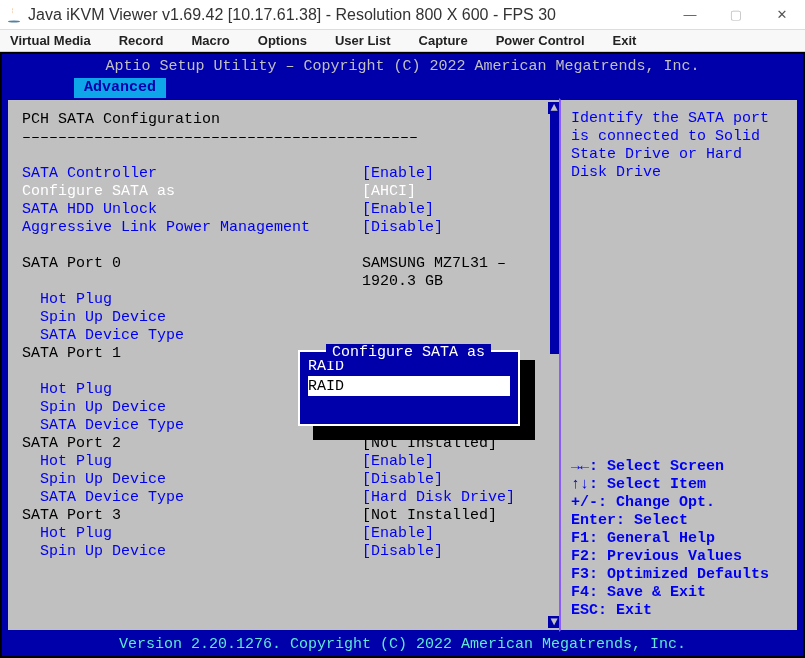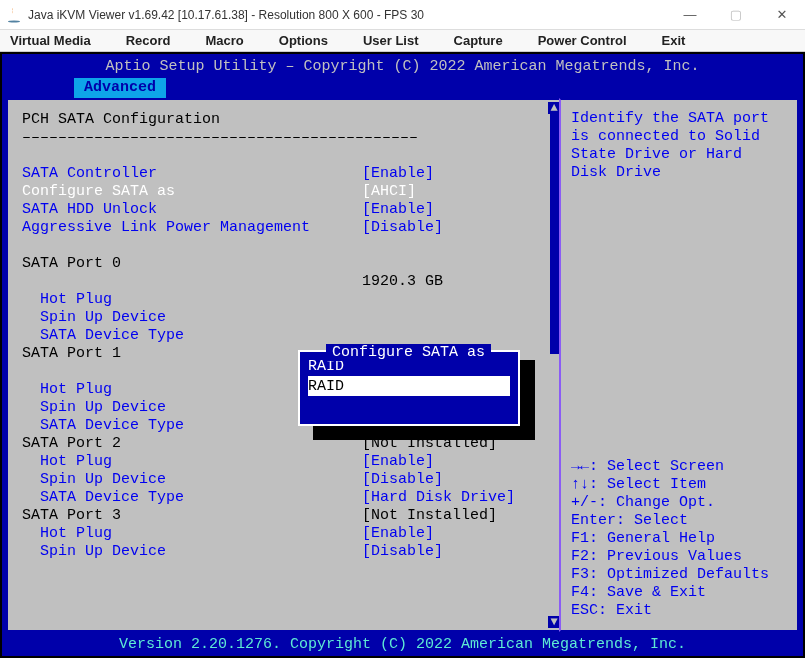--- a/index.html
+++ b/index.html
@@ -2,27 +2,27 @@
 <html><head>
 <meta charset="utf-8">
 <style>
   * { box-sizing: border-box; margin: 0; padding: 0; }
   body { font-family: "Segoe UI", Tahoma, sans-serif; font-size: 12px; background: #fff; width: 805px; height: 658px; overflow: hidden; position: relative; }
   
   
   .titlebar { height: 30px; display: flex; align-items: center; justify-content: space-between; padding: 0 0 0 6px; border-bottom: 1px solid #ddd; background: #fff; }
   .titlebar-left { display: flex; align-items: center; gap: 6px; }
   .java-icon { width: 16px; height: 16px; display: inline-block; }
-  .title-text { font-size: 12px; color: #333; }
+  .title-text { font-size: 16px; color: #333; }
   .win-controls { display: flex; }
   .win-btn { width: 46px; height: 30px; display: flex; align-items: center; justify-content: center; font-size: 13px; color: #555; }
   .win-btn.max { color: #bbb; }
   
   
-  .menubar { height: 22px; display: flex; align-items: center; padding: 0 10px; gap: 35px; border-bottom: 1px solid #ccc; background: #f8f8f8; }
+  .menubar { height: 22px; display: flex; align-items: center; padding: 0 10px; gap: 28px; border-bottom: 1px solid #ccc; background: #f8f8f8; }
   .menu-item { font-size: 13px; font-weight: bold; color: #222; }
   
   
   .bios-viewport { background: #000; padding: 2px; height: calc(658px - 30px - 22px); position: relative; }
   
   
   .bios { font-family: "Courier New", monospace; font-size: 15px; background: #0000aa; height: 100%; position: relative; }
   
   .bios-header { color: #c0c0c0; text-align: center; padding: 4px 0 2px; height: 24px; }
   .bios-tabs { display: flex; padding-left: 72px; height: 20px; }
@@ -40,21 +40,21 @@
   .txt-black { color: #000000; }
   .txt-blue { color: #0000f0; }
   .txt-white { color: #fff; }
   
   .bios-row { display: flex; height: 18px; align-items: center; }
   .bios-label { width: 340px; }
   .bios-val { }
   .indent { padding-left: 18px; }
   
   .help-text { color: #0000f0; line-height: 18px; }
-  .key-help { color: #0000f0; line-height: 18px; position: absolute; bottom: 10px; left: 10px; right: 23px; }
+  .key-help { color: #0000f0; line-height: 18px; position: absolute; bottom: 10px; left: 10px; right: 23px; font-weight: bold; }
   
   .bios-footer { color: #5eead4; text-align: center; height: 24px; padding-top: 4px; }
   
   
   .scroll-up { position: absolute; top: 2px; right: -1px; width: 12px; height: 12px; background: #0000aa; color: #c0c0c0; font-size:12px; text-align:center; line-height:12px;}
   .scroll-bar-main { position: absolute; top: 14px; right: -1px; width: 10px; height: 240px; background: #0000aa; }
   .scroll-dn { position: absolute; bottom: 2px; right: -1px; width: 12px; height: 12px; background: #0000aa; color:#c0c0c0; font-size:12px; text-align:center; line-height:12px;}
   
   
   .popup-shadow { position: absolute; left: 305px; top: 260px; width: 222px; height: 80px; background: #000; }
@@ -130,20 +130,21 @@
             </div>
             <div class="bios-row">
               <span class="bios-label txt-blue">Aggressive Link Power Management</span>
               <span class="bios-val txt-blue">[Disable]</span>
             </div>
           </div>
         <div class="bios-row" style="height:18px"></div>
 
         <div class="bios-row">
           <span class="bios-label txt-black">SATA Port 0</span>
+          <span class="bios-val txt-black">SAMSUNG MZ7L31 –</span>
         </div>
         <div class="bios-row">
           <span class="bios-label"></span>
           <span class="bios-val txt-black">1920.3 GB</span>
         </div>
         <div id="port0sub">
             <div class="bios-row">
               <span class="bios-label txt-blue indent">Hot Plug</span>
               <span class="bios-val txt-blue"></span>
             </div>

